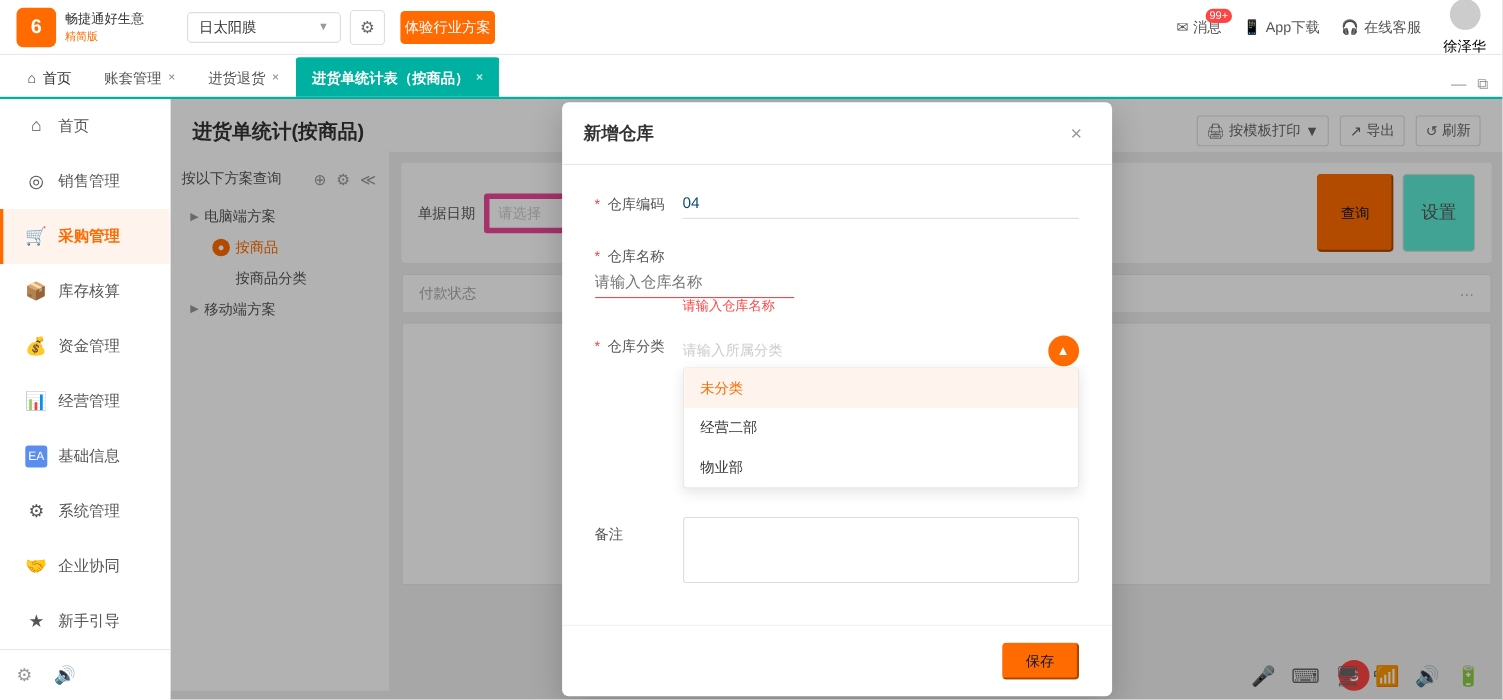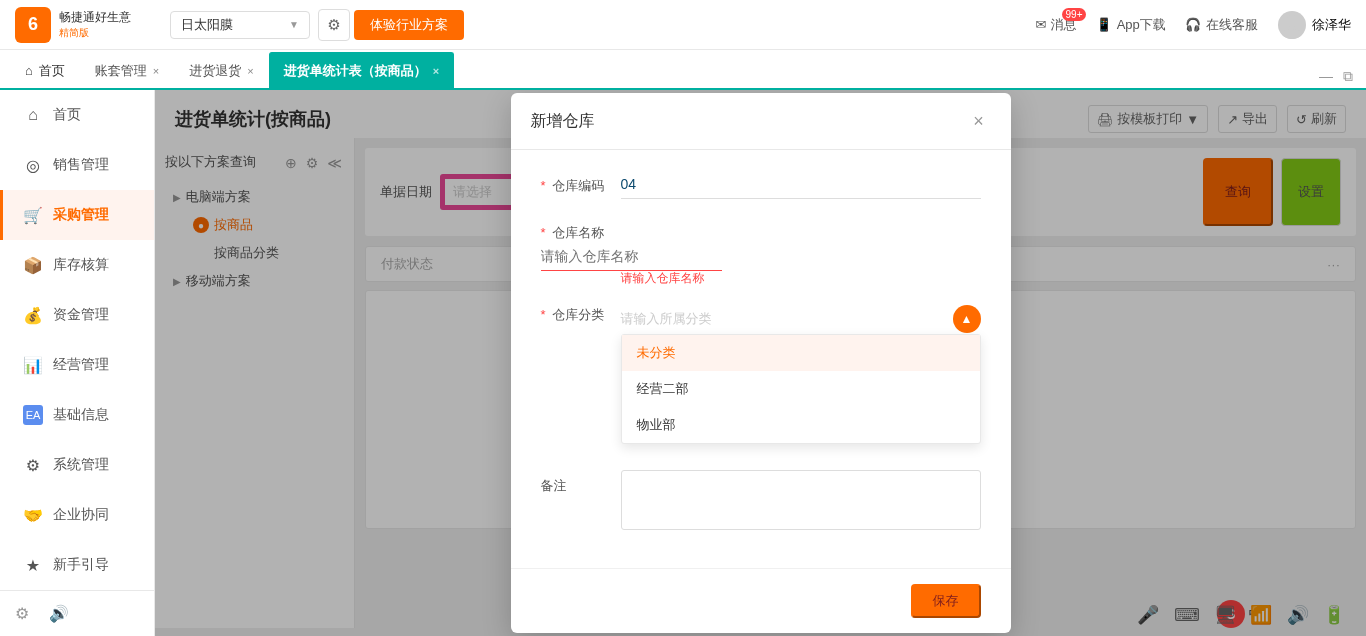--- a/index.html
+++ b/index.html
@@ -65,24 +65,24 @@
       margin-left: 8px;
       color: #666;
       font-size: 15px;
     }
 
     .try-btn {
       background: #ff6b00;
       color: white;
       border: none;
       border-radius: 4px;
-      padding: 6px 16px;
-      cursor: pointer;
-      font-size: 13px;
-      margin-left: 4px;
+      padding: 6px 4px;
+      cursor: pointer;
+      font-size: 13px;
+      margin-left: 14px;
     }
 
     .top-right {
       margin-left: auto;
       display: flex;
       align-items: center;
       gap: 20px;
     }
     .top-right-item {
       display: flex;
@@ -101,20 +101,21 @@
       padding: 1px 4px;
       position: absolute;
       top: -8px;
       right: -10px;
     }
     .avatar-area {
       display: flex;
       align-items: center;
       gap: 6px;
       cursor: pointer;
+      flex-direction: column;
     }
     .avatar-circle {
       width: 28px;
       height: 28px;
       border-radius: 50%;
       background: #ccc;
       display: flex;
       align-items: center;
       justify-content: center;
       overflow: hidden;
@@ -246,35 +247,35 @@
       color: #666;
       cursor: pointer;
       font-size: 13px;
       padding: 4px 8px;
       border: 1px solid #ddd;
       border-radius: 3px;
       background: #fff;
     }
     .btn-orange {
       background: #ff6b00;
-      color: #7f1d1d;
+      color: #0f172a;
       border-color: #ff6b00;
       border-radius: 4px;
       padding: 6px 20px;
       cursor: pointer;
       font-size: 13px;
     }
     .btn-outline {
-      background: #84cc16;
+      background: #5eead4;
       color: #555;
       border: 1px solid #ddd;
       border-radius: 4px;
       padding: 24px 16px;
       cursor: pointer;
-      font-size: 13px;
+      font-size: 16px;
     }
 
     
     .scheme-panel {
       width: 200px;
       background: #fff;
       border-right: 1px solid #e8e8e8;
       padding: 10px;
       flex-shrink: 0;
     }
@@ -378,21 +379,21 @@
     .modal-header {
       padding: 16px 20px;
       border-bottom: 1px solid #e8e8e8;
       display: flex;
       align-items: center;
       justify-content: space-between;
     }
     .modal-title {
       font-size: 16px;
       color: #333;
-      font-weight: normal;
+      font-weight: bold;
     }
     .modal-close {
       cursor: pointer;
       color: #999;
       font-size: 18px;
       width: 24px;
       height: 24px;
       display: flex;
       align-items: center;
       justify-content: center;

